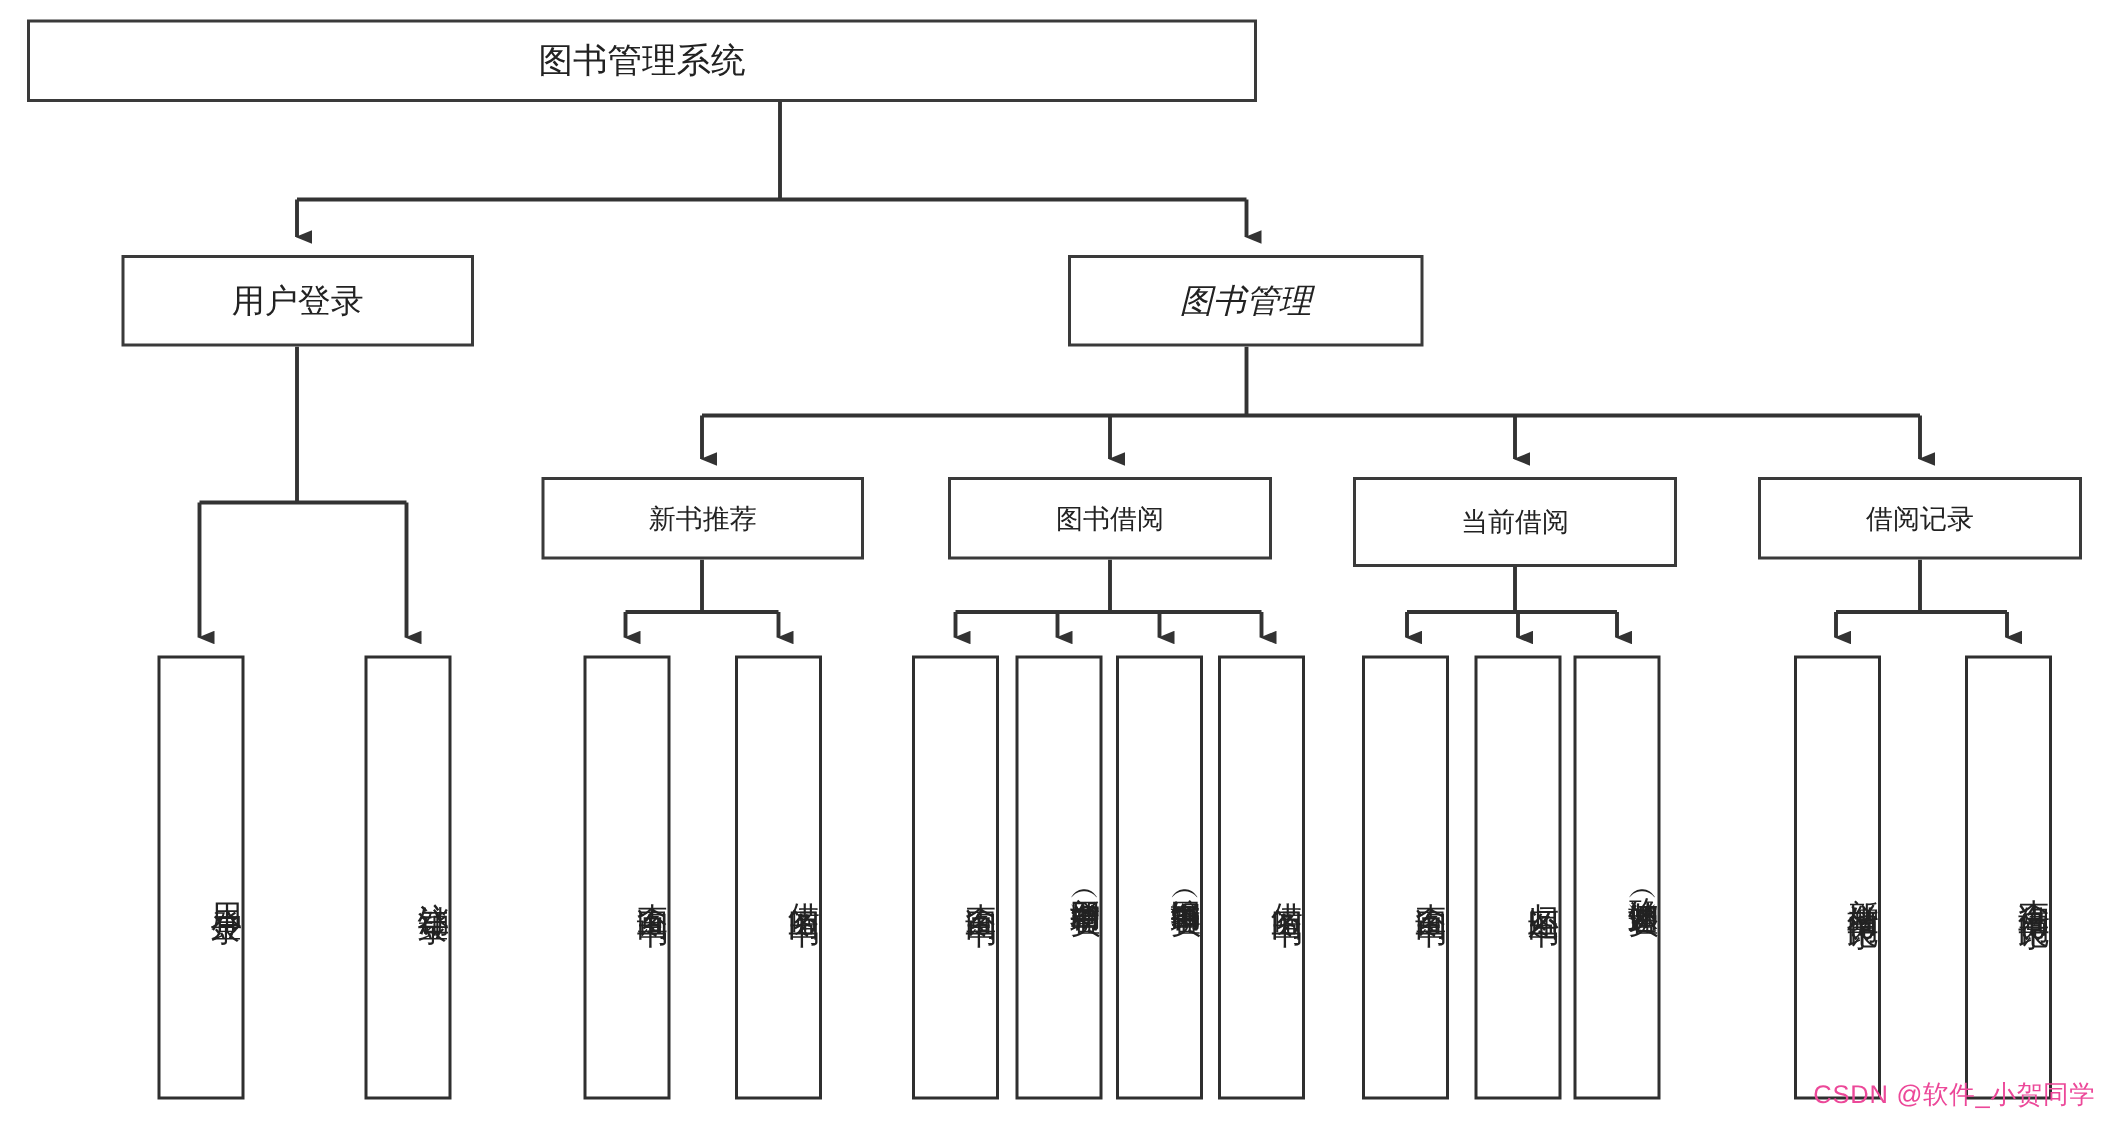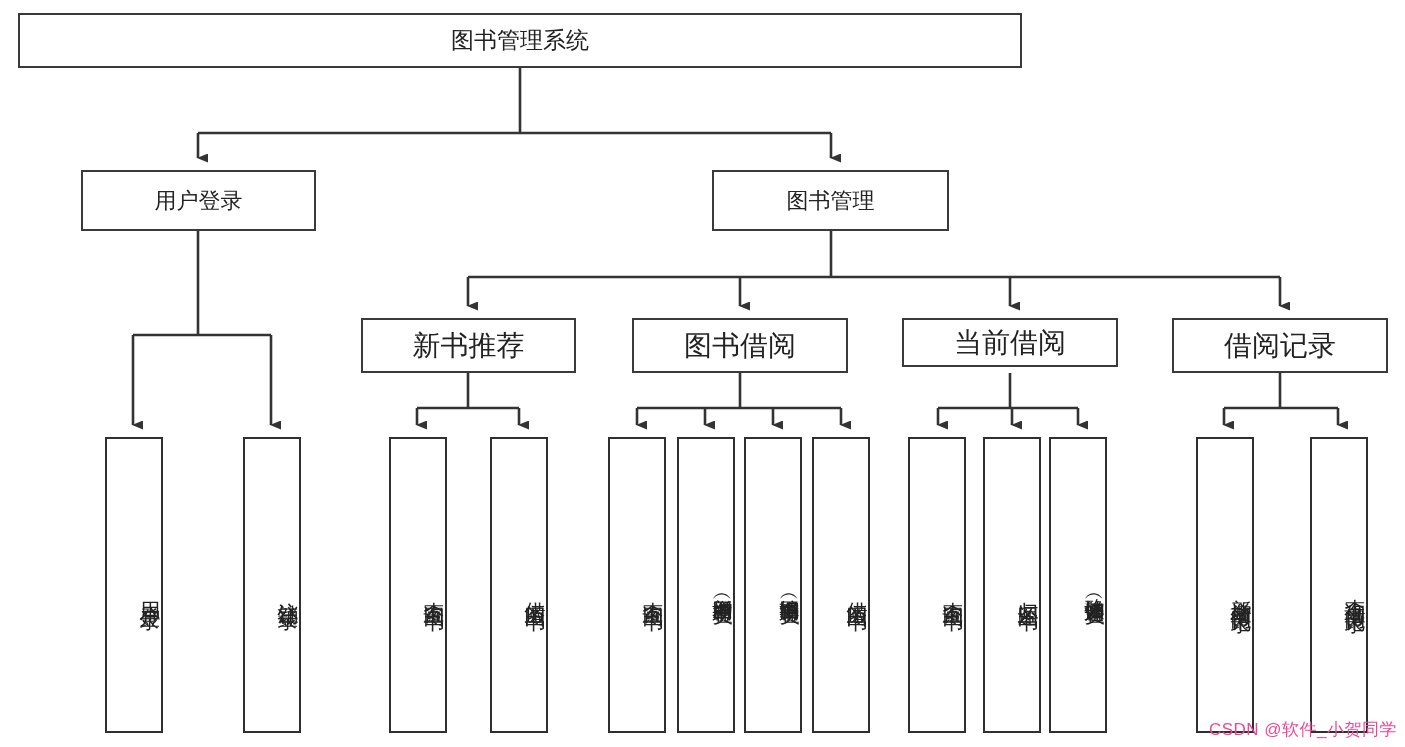--- a/index.html
+++ b/index.html
@@ -9,21 +9,21 @@
   svg.layer{position:absolute;left:0;top:0;width:1405px;height:747px;}
 
   .node{position:absolute;box-sizing:border-box;background:#ffffff;
         border:2px solid #3a3a3a;}
   .node .lbl{position:absolute;left:0;top:0;width:100%;height:100%;
              display:flex;align-items:center;justify-content:center;
              color:#222;white-space:nowrap;}
 
   .node-root .lbl{font-size:23px;}
   .node-l2 .lbl{font-size:22px;}
-  .node-l3 .lbl{font-size:28px;text-align:center;}
+  .node-l3 .lbl{font-size:18px;text-align:center;}
 
   .node-leaf{border:2px solid #2f2f2f;}
   .node-leaf .lbl{
       writing-mode:vertical-rl;
       text-orientation:upright;
       align-items:flex-start;
       justify-content:center;
       padding-top:6px;
       font-size:21px;
       line-height:1.08;
@@ -83,38 +83,38 @@
       <path d="M1012,408 L1012,425" marker-end="url(#arw)"></path>
       <path d="M1078,408 L1078,425" marker-end="url(#arw)"></path>
 
       <path d="M1280,373 L1280,408"></path>
       <path d="M1224,408 L1338,408"></path>
       <path d="M1224,408 L1224,425" marker-end="url(#arw)"></path>
       <path d="M1338,408 L1338,425" marker-end="url(#arw)"></path>
     </g>
   </svg>
 
-  <div class="node node-root" style="left:18px;top:13px;width:1004px;height:55px;">
+  <div class="node node-root" style="left:18px;top:13px;width:820px;height:55px;">
     <span class="lbl">图书管理系统</span>
   </div>
 
   <div class="node node-l2" style="left:81px;top:170px;width:235px;height:61px;">
     <span class="lbl">用户登录</span>
   </div>
-  <div class="node node-l2" style="left:712px;top:170px;width:237px;height:61px;">
+  <div class="node node-l2" style="left:712px;top:170px;width:237px;height:61px;font-style:italic;">
     <span class="lbl">图书管理</span>
   </div>
 
   <div class="node node-l3" style="left:361px;top:318px;width:215px;height:55px;">
     <span class="lbl">新书推荐</span>
   </div>
   <div class="node node-l3" style="left:632px;top:318px;width:216px;height:55px;padding-left:19px;">
     <span class="lbl">图书借阅</span>
   </div>
-  <div class="node node-l3" style="left:902px;top:318px;width:216px;height:49px;padding-left:40px;">
+  <div class="node node-l3" style="left:902px;top:318px;width:216px;height:60px;padding-left:40px;">
     <span class="lbl">当前借阅</span>
   </div>
   <div class="node node-l3" style="left:1172px;top:318px;width:216px;height:55px;">
     <span class="lbl">借阅记录</span>
   </div>
 
   <div class="node node-leaf" style="left:105px;top:437px;width:58px;height:296px;">
     <span class="lbl">用户登录</span>
   </div>
   <div class="node node-leaf" style="left:243px;top:437px;width:58px;height:296px;">

